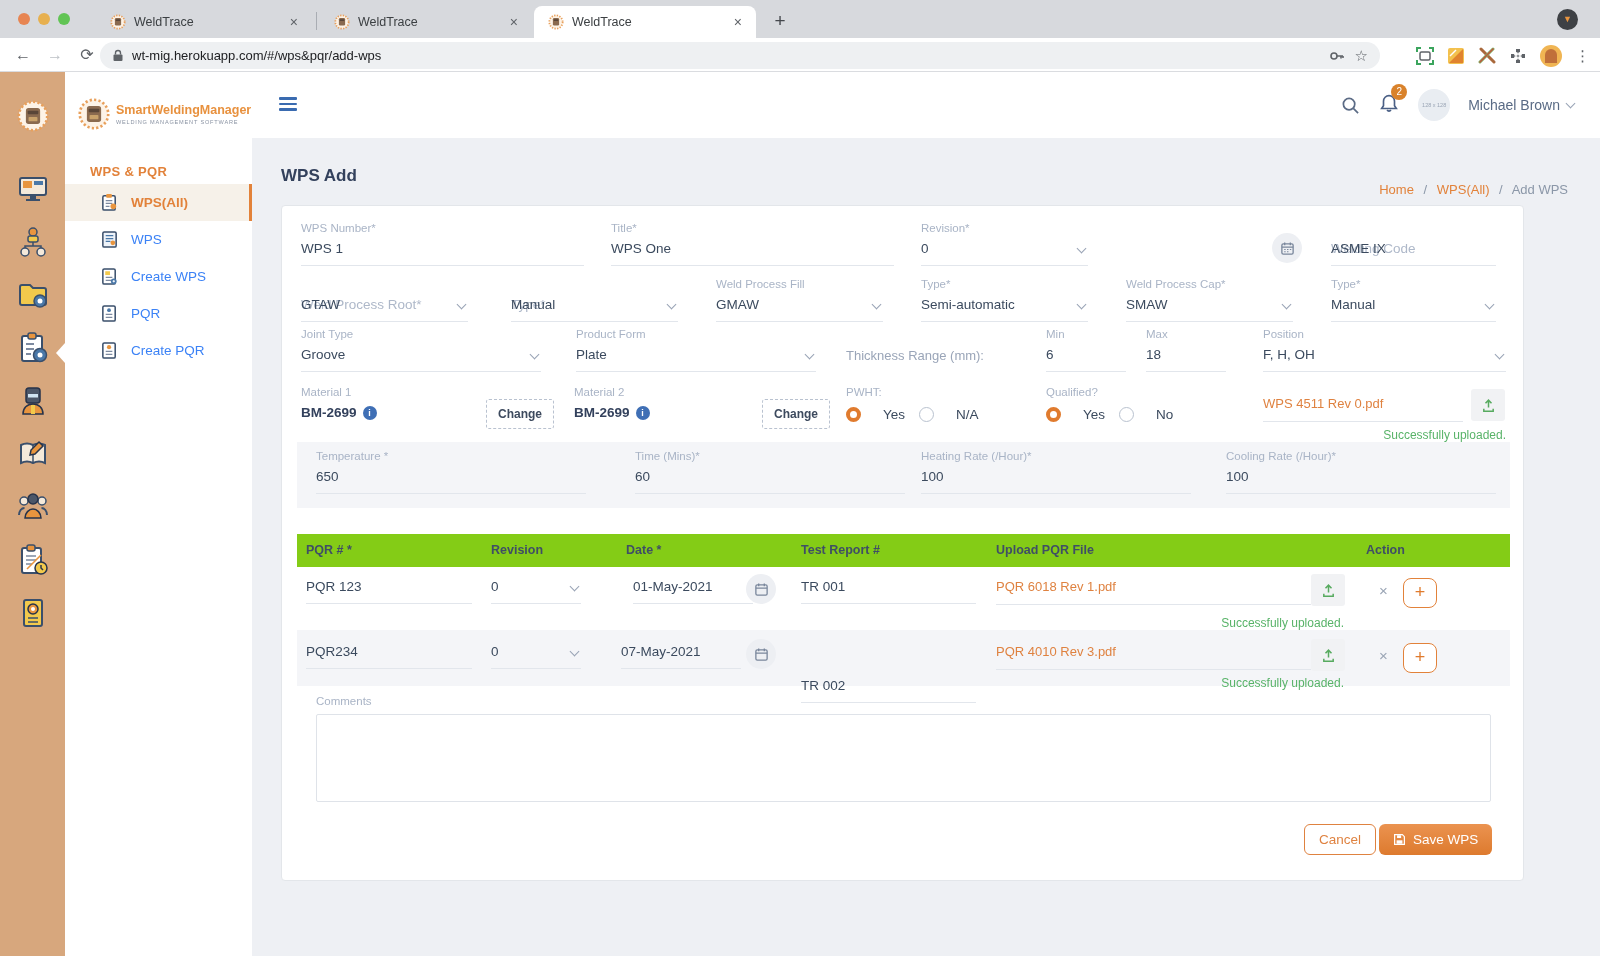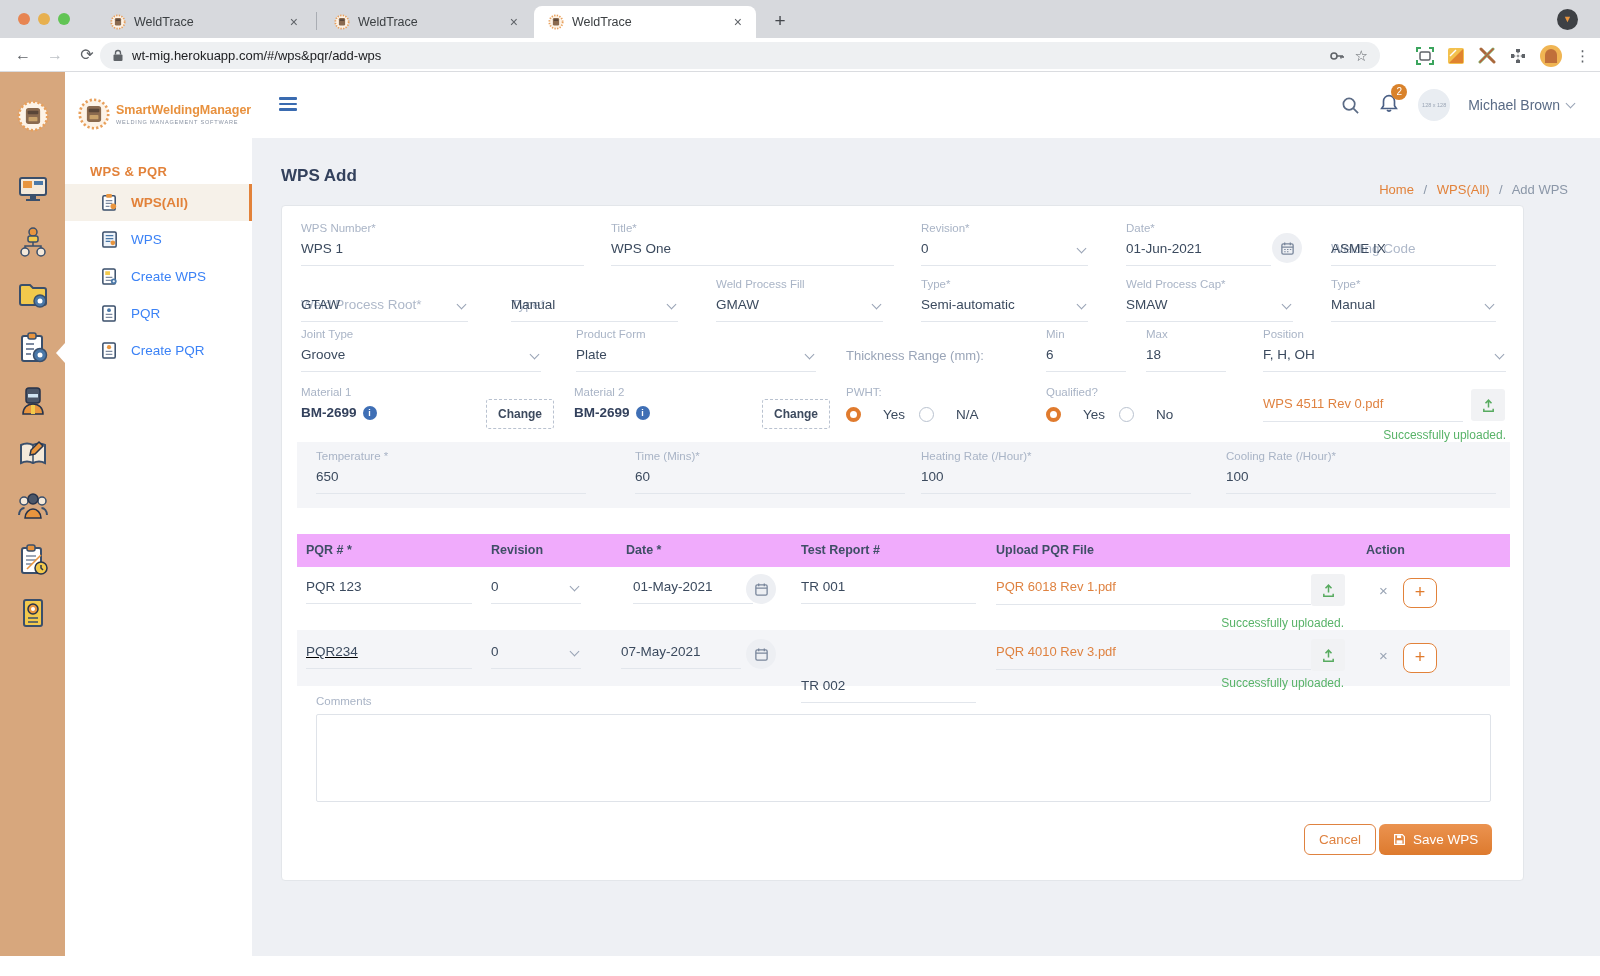--- a/index.html
+++ b/index.html
@@ -79,21 +79,21 @@
   .info-i { width:14px; height:14px; border-radius:50%; background:#3f6fb5; color:#fff; font-size:9px; font-weight:bold; text-align:center; line-height:14px; font-style:normal; }
   .change-btn { position:absolute; border:1.6px dashed #b9c2d0; border-radius:3px; padding:7px 11px; font-size:12px; font-weight:bold; color:#3d4a5e; background:#fff; }
   .radiogrp { display:flex; align-items:center; gap:14px; margin-top:9px; }
   .radio { display:flex; align-items:center; gap:22px; font-size:13.5px; color:#3b4a5e; }
   .rdot { width:15px; height:15px; border-radius:50%; border:1.5px solid #b9c2cf; background:#fff; }
   .rdot.sel { border:4.5px solid #e07b2e; }
   .filelink { font-size:13px; color:#df8240; padding-bottom:10px; border-bottom:1px solid #e2e6ec; white-space:nowrap; }
   .upload-btn { position:absolute; width:34px; height:32px; background:#f1f2f4; border-radius:3px; display:flex; align-items:center; justify-content:center; }
   .success { position:absolute; font-size:12px; color:#58b368; text-align:right; }
   .grayband { position:absolute; left:15px; width:1213px; background:#f4f5f8; }
-  .thead { position:absolute; left:15px; width:1213px; height:33px; background:#f0abfc; }
+  .thead { position:absolute; left:15px; width:1213px; height:33px; background:#84cc16; }
   .thead span { position:absolute; top:9px; font-size:12.5px; font-weight:bold; color:#3f4e66; }
   .xmark { position:absolute; font-size:15px; color:#9aa5b5; }
   .plus-btn { position:absolute; width:34px; height:30px; border:1.6px solid #e2823a; border-radius:8px; background:#fff; color:#e07b2e; font-size:18px; text-align:center; line-height:27px; }
   .comments-area { position:absolute; border:1px solid #dfe3e9; border-radius:2px; background:#fff; resize:none; font-family:"Liberation Sans",sans-serif; }
   .btn-cancel { position:absolute; border:1.5px solid #df8240; border-radius:6px; background:#fff; color:#df8240; font-size:13.5px; padding:7px 14px; }
   .btn-save { position:absolute; border:none; border-radius:6px; background:linear-gradient(#eb9350,#dd7a2e); color:#fff; font-size:13.5px; padding:8px 14px; display:flex; align-items:center; gap:7px; }
   .bottomstrip { position:absolute; left:0; top:956px; width:1600px; height:20px; background:#fff; }
 </style>
 </head>
 <body>
@@ -373,24 +373,20 @@
           <div class="flabel">WPS Number*</div>
           <div class="fvalue">WPS 1</div>
         </div>
         <div class="field" style="left:329px;top:16px;width:283px;">
           <div class="flabel">Title*</div>
           <div class="fvalue">WPS One</div>
         </div>
         <div class="field" style="left:639px;top:16px;width:167px;">
           <div class="flabel">Revision*</div>
           <div class="fvalue"><span>0</span><span class="chev"></span></div>
-        </div>
-        <div class="field" style="left:844px;top:16px;width:145px;">
-          <div class="flabel">Date*</div>
-          <div class="fvalue">01-Jun-2021</div>
         </div>
         <div class="cal-btn" style="left:990px;top:27px;">
           <svg width="15" height="15" viewBox="0 0 16 16">
               <rect x="2" y="3" width="12" height="11" rx="1.5" fill="none" stroke="#7a879c" stroke-width="1.4"></rect>
               <path d="M2 6.5h12M5 1.5v3M11 1.5v3" stroke="#7a879c" stroke-width="1.4"></path>
               <path d="M4.5 9h1.5M7.5 9h1.5M10.5 9h1.5M4.5 11.5h1.5M7.5 11.5h1.5" stroke="#7a879c" stroke-width="1.2"></path>
             </svg>
         </div>
         <div class="field" style="left:1049px;top:16px;width:165px;">
           <div class="flabel">&nbsp;</div>
@@ -565,21 +561,21 @@
                 <path d="M3 11.5v2.5h10v-2.5" stroke="#57aa5f" stroke-width="1.6" fill="none"></path>
               </svg>
           </div>
           <span class="xmark" style="left:1097px;top:376px;">×</span>
           <div class="plus-btn" style="left:1121px;top:372px;">+</div>
           <div class="success" style="left:714px;top:410px;width:348px;">Successfully uploaded.</div>
         </div>
 
         <div>
           <div class="grayband" style="top:424px;height:56px;"></div>
-          <div class="field" style="left:24px;top:438px;width:166px;text-decoration:underline;">
+          <div class="field" style="left:24px;top:438px;width:166px;">
             <div class="fvalue">PQR234</div>
           </div>
           <div class="field" style="left:209px;top:438px;width:90px;">
             <div class="fvalue"><span>0</span><span class="chev"></span></div>
           </div>
           <div class="field" style="left:339px;top:438px;width:120px;">
             <div class="fvalue">07-May-2021</div>
           </div>
           <div class="cal-btn" style="left:464px;top:433px;">
             <svg width="15" height="15" viewBox="0 0 16 16">

